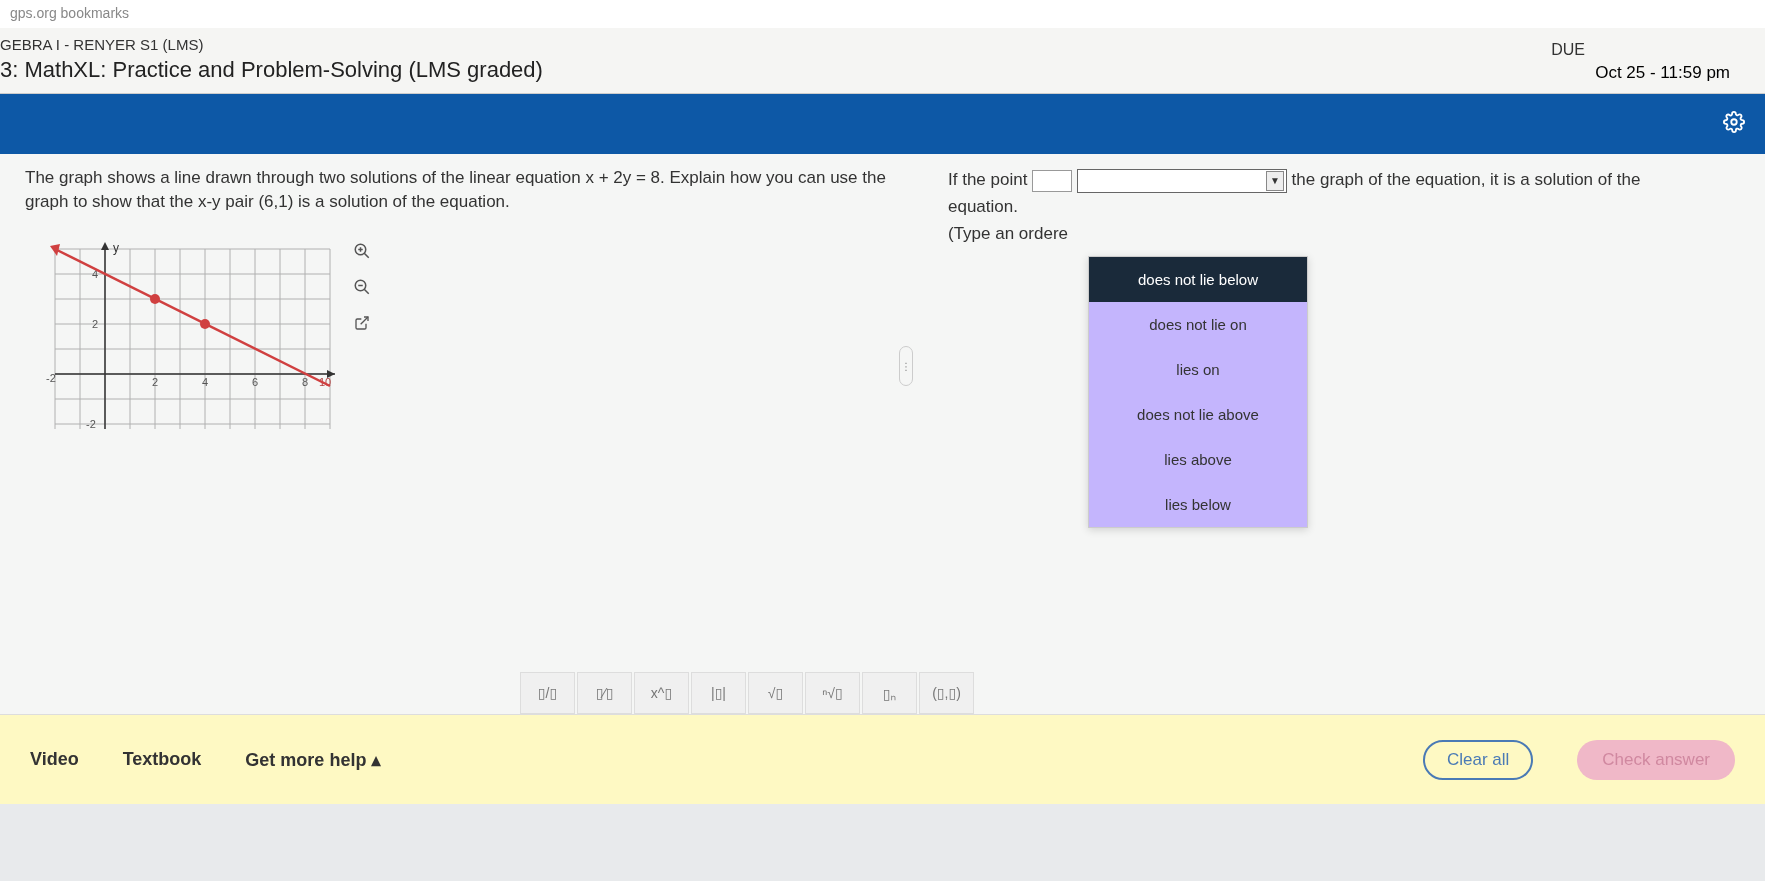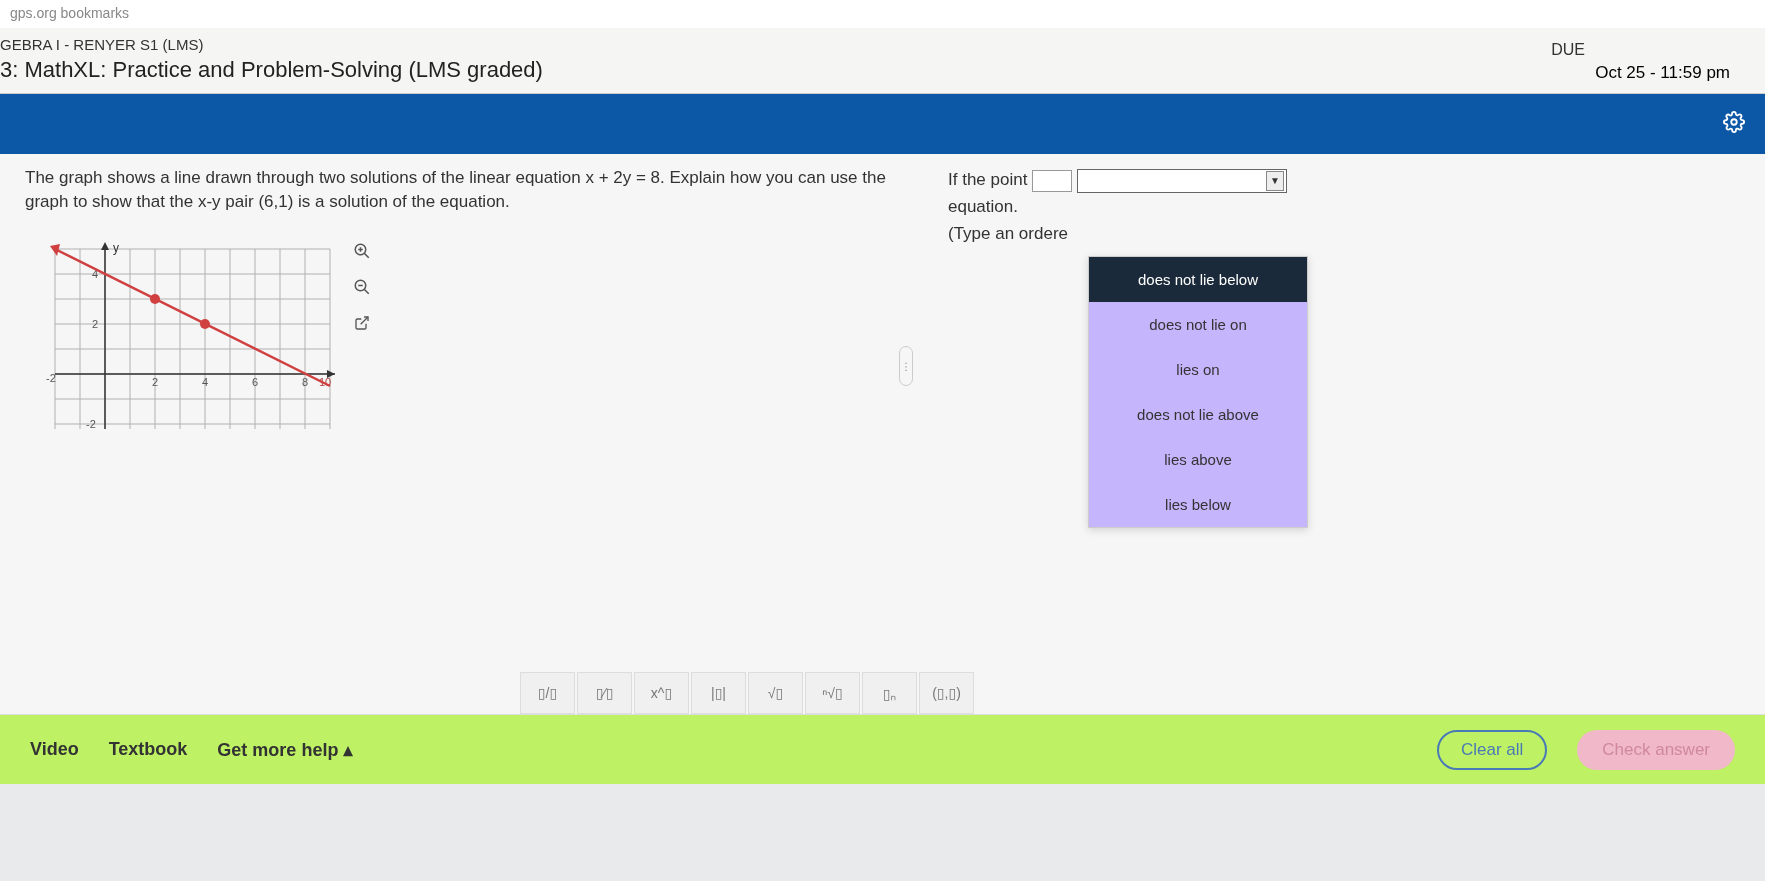--- a/index.html
+++ b/index.html
@@ -26,21 +26,21 @@
     .answer-area { flex: 1; padding-left: 30px; position: relative; }
     .answer-line { font-size: 17px; color: #333; line-height: 1.6; }
     .input-box { display: inline-block; width: 40px; height: 22px; border: 1px solid #999; background: #fff; vertical-align: middle; }
     .select-box { display: inline-block; width: 210px; height: 24px; border: 1px solid #666; background: #fff; vertical-align: middle; position: relative; cursor: pointer;}
     .select-arrow { position: absolute; right: 2px; top: 1px; width: 18px; height: 20px; border: 1px solid #888; background: #eee; font-size:10px; display:flex; align-items:center; justify-content:center; color:#333;}
     .dropdown-list { position: absolute; top: 90px; left: 170px; width: 220px; background: #c4b5fd; border: 1px solid #ccc; box-shadow: 0 2px 8px rgba(0,0,0,0.15); z-index: 100; }
     .dropdown-item { padding: 14px 20px; font-size: 15px; color: #333; cursor: pointer; text-align: center;}
     .dropdown-item.selected { background: #1a2a3a; color: #fff; }
     .math-toolbar { position: absolute; bottom: 0px; left: 520px; display: flex; gap: 2px; }
     .math-btn { width: 55px; height: 42px; background: #f0f0f0; border: 1px solid #ddd; display: flex; align-items: center; justify-content: center; font-size: 14px; color: #777; cursor: pointer;}
-    .footer { background: #bef264; padding: 18px 30px; display: flex; align-items: center; gap: 30px; border-top: 1px solid #ddd; height: 70px;}
+    .footer { background: #fef9c3; padding: 18px 30px; display: flex; align-items: center; gap: 44px; border-top: 1px solid #ddd; height: 90px;}
     .footer-link { font-size: 18px; font-weight: bold; color: #333; cursor: pointer; }
     .footer-spacer { flex: 1; }
     .clear-btn { border: 2px solid #4a7ab5; color: #4a7ab5; background: transparent; padding: 8px 22px; border-radius: 22px; font-size: 17px; cursor: pointer; }
     .check-btn { background: #f0b8c8; color: #d088a0; padding: 10px 25px; border-radius: 22px; font-size: 17px; border: none; cursor: not-allowed; }
     svg.graph { background: #f5f6f5; }
   </style>
 </head>
 <body>
 
 <div class="browser-top">
@@ -148,20 +148,21 @@
   </div>
 
   <div class="answer-area">
     <div class="answer-line">
       <span>If the point </span>
       <span class="input-box"></span>
       <span> </span>
       <span class="select-box">
         <span class="select-arrow">▼</span>
       </span>
+      <span> the graph of the equation, it is a solution of the</span>
     </div>
     <div class="answer-line">equation.</div>
     <div class="answer-line">(Type an ordere</div>
 
     <div class="dropdown-list">
       <div class="dropdown-item selected">does not lie below</div>
       <div class="dropdown-item">does not lie on</div>
       <div class="dropdown-item">lies on</div>
       <div class="dropdown-item">does not lie above</div>
       <div class="dropdown-item">lies above</div>

